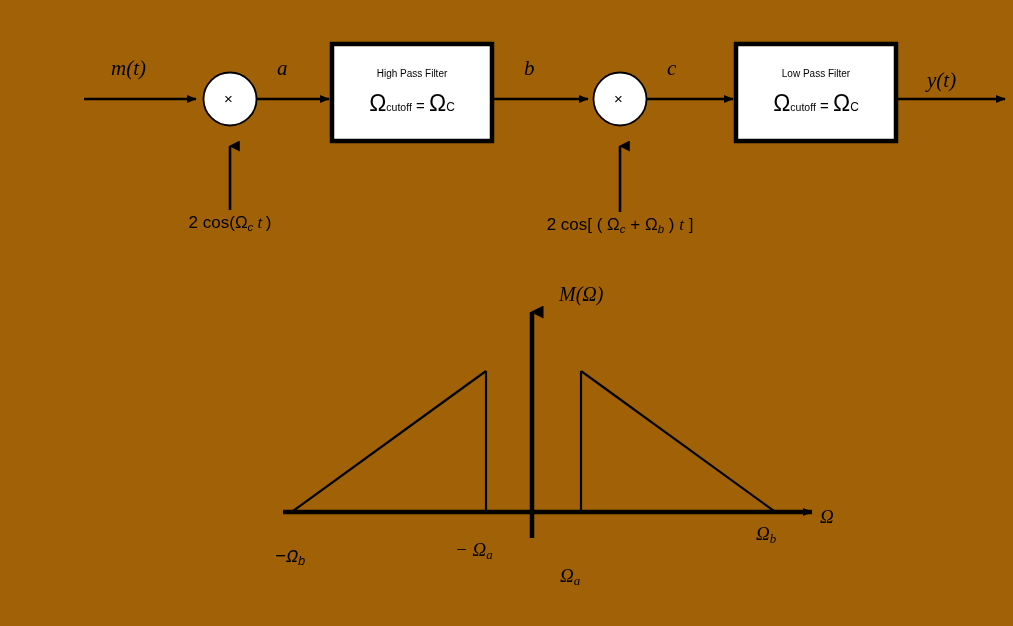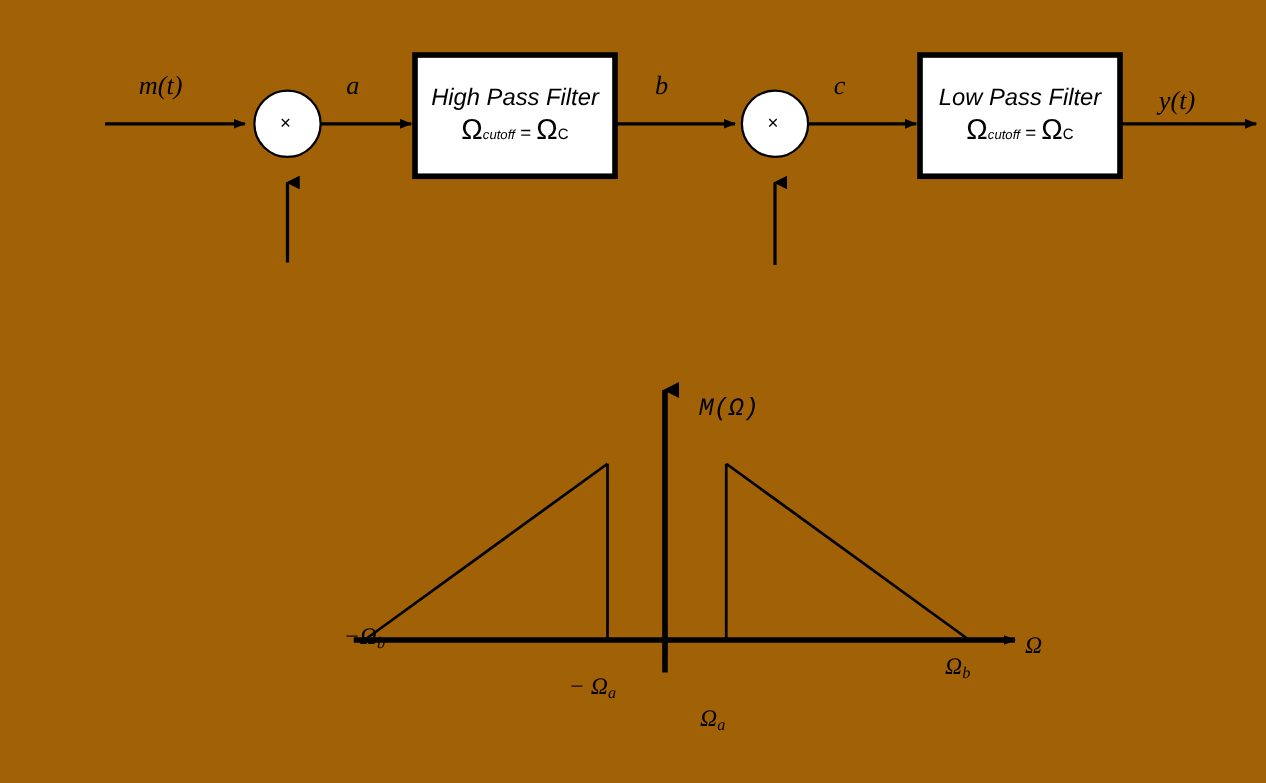--- a/index.html
+++ b/index.html
@@ -26,35 +26,33 @@
     white-space: nowrap;
     line-height: 1;
   }
   .sig-label {
     font-family: "Liberation Serif", serif;
     font-style: italic;
     font-size: 21px;
   }
   .box-title {
     font-family: "Liberation Sans", sans-serif;
-    font-size: 19px;
+    font-size: 10px;
     text-align: center;
-    font-style: italic;
   }
   .box-cutoff {
     font-family: "Liberation Sans", sans-serif;
     font-size: 15px;
     text-align: center;
   }
   .box-cutoff .big {
     font-size: 23px;
   }
   .box-cutoff .sub {
     font-size: 10.5px;
-    font-style: italic;
   }
   .box-cutoff .subc {
     font-size: 12px;
   }
   .carrier {
     font-family: "Liberation Sans", sans-serif;
     font-size: 17px;
     text-align: center;
   }
   .carrier .sub {
@@ -183,25 +181,31 @@
 
   <div class="lbl sig-label" style="left:667px; top:58px;">c</div>
 
   <div class="lbl box-title" style="left:736px; top:69px; width:160px;text-align:center;">Low Pass Filter</div>
   <div class="lbl box-cutoff" style="left:736px; top:92px; width:160px;">
     <span class="big">Ω</span><span class="sub">cutoff</span><span> = </span><span class="big">Ω</span><span class="subc">C</span>
   </div>
 
   <div class="lbl sig-label" style="left:927px; top:70px;">y(t)</div>
 
-
-
-  <div class="lbl plot-title" style="left:559px; top:318px;font-family:Liberation Mono, monospace;">M(Ω)</div>
-
-  <div class="lbl axis-label" style="left:275px; top:500px;">
+  <div class="lbl carrier" style="left:150px; top:214px; width:160px;">
+    <span>2 cos(</span><span>Ω</span><span class="sub">c</span><span class="it"> t</span><span> )</span>
+  </div>
+
+  <div class="lbl carrier" style="left:520px; top:216px; width:200px;">
+    <span>2 cos[ ( </span><span>Ω</span><span class="sub">c</span><span> + </span><span>Ω</span><span class="sub">b</span><span> ) </span><span class="it">t</span><span> ]</span>
+  </div>
+
+  <div class="lbl plot-title" style="left:559px; top:284px;">M(Ω)</div>
+
+  <div class="lbl axis-label" style="left:275px; top:548px;font-family:Liberation Mono, monospace;">
     <span>−Ω</span><span class="sub">b</span>
   </div>
 
   <div class="lbl axis-label" style="left:455px; top:540px;">
     <span>− Ω</span><span class="sub">a</span>
   </div>
 
   <div class="lbl axis-label" style="left:560px; top:524px;margin-top:42px;">
     <span>Ω</span><span class="sub">a</span>
   </div>

